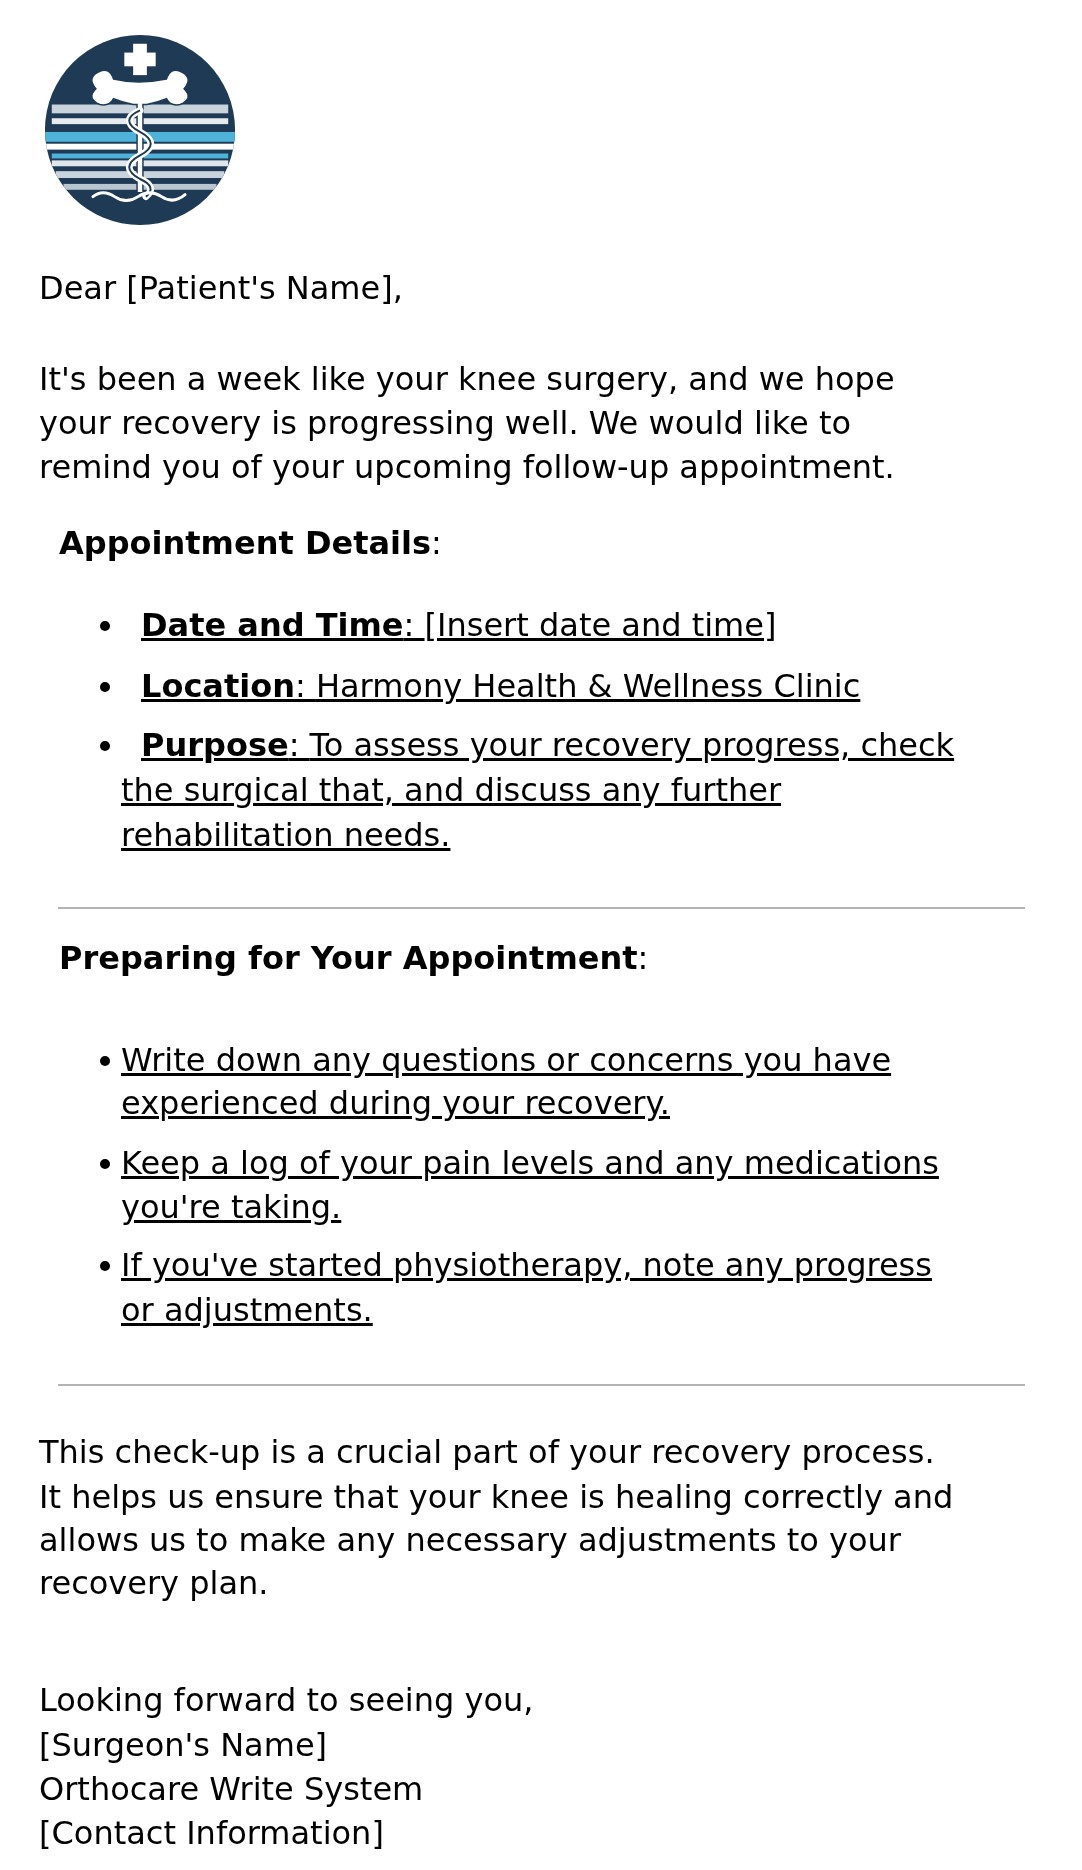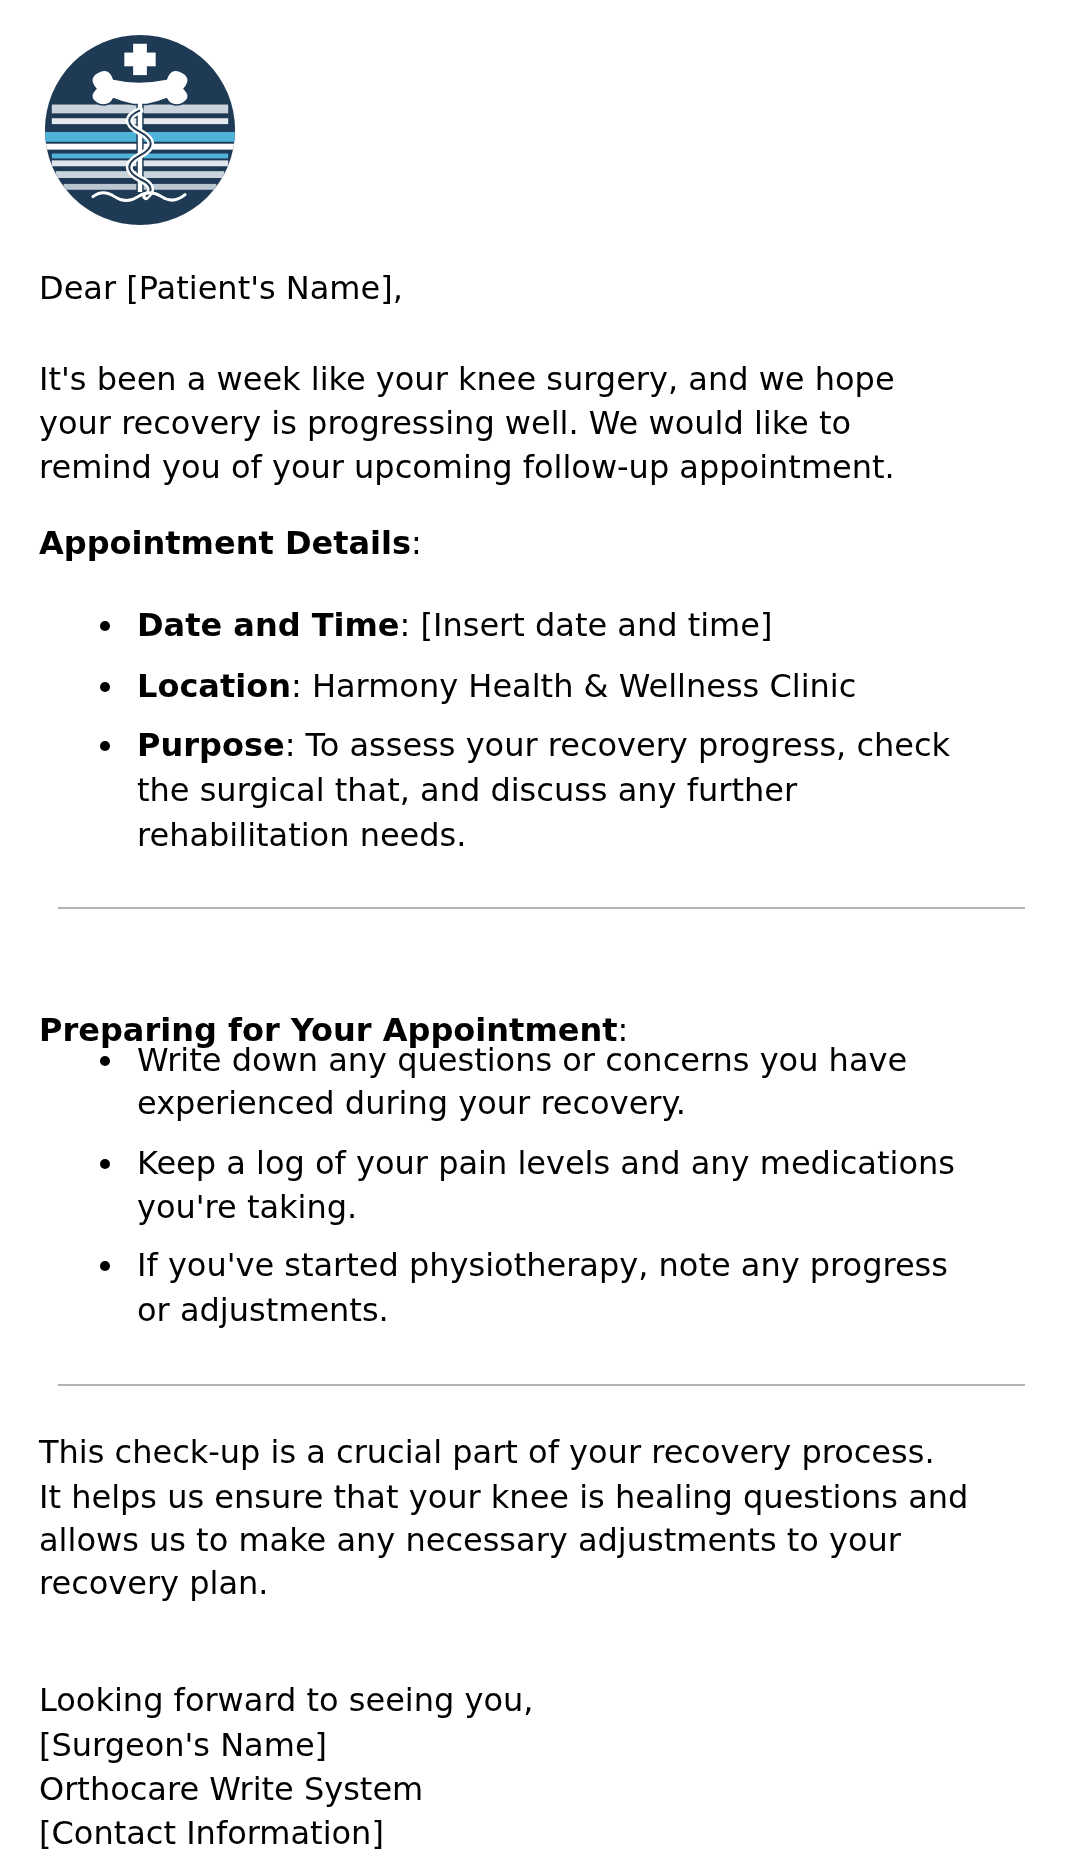--- a/index.html
+++ b/index.html
@@ -30,34 +30,35 @@
       width: 196px;
       height: 196px;
     }
     .logo svg { display: block; width: 100%; height: 100%; }
 
     .line {
       position: absolute;
       left: 0;
       white-space: nowrap;
     }
-    .bold { font-weight: bold; }
+    .bold { font-weight: bold; margin-left: 20px; }
 
     .bullet {
       position: absolute;
       left: 61px;
       width: 10px;
       height: 10px;
       border-radius: 50%;
       background: #000;
     }
     .item-line {
       position: absolute;
-      left: 98px;
+      left: 82px;
       white-space: nowrap;
+      text-decoration: underline;
     }
     .hr {
       position: absolute;
       left: 19px;
       width: 967px;
       height: 2px;
       background: #b3b3b3;
     }
   </style>
 </head>
@@ -127,21 +128,21 @@
       <div class="item-line" style="top:723px">
         <span class="bold">Purpose</span><span>: </span><span>To assess your recovery progress, check</span>
       </div>
       <div class="item-line" style="top:768px">the surgical that, and discuss any further</div>
       <div class="item-line" style="top:813px">rehabilitation needs.</div>
     </div>
   </div>
 
   <div class="hr" style="top:907px"></div>
 
-  <div class="line" style="top:1008px">
+  <div class="line" style="top:936px">
     <span class="bold">Preparing for Your Appointment</span><span>:</span>
   </div>
 
   <div>
     <div>
       <div class="bullet" style="top:1056px"></div>
       <div class="item-line" style="top:1038px">Write down any questions or concerns you have</div>
       <div class="item-line" style="top:1081px">experienced during your recovery.</div>
     </div>
     <div>
@@ -152,21 +153,21 @@
     <div>
       <div class="bullet" style="top:1261px"></div>
       <div class="item-line" style="top:1243px">If you've started physiotherapy, note any progress</div>
       <div class="item-line" style="top:1288px">or adjustments.</div>
     </div>
   </div>
 
   <div class="hr" style="top:1384px"></div>
 
   <div class="line" style="top:1430px">This check-up is a crucial part of your recovery process.</div>
-  <div class="line" style="top:1475px">It helps us ensure that your knee is healing questions and</div>
+  <div class="line" style="top:1475px">It helps us ensure that your knee is healing correctly and</div>
   <div class="line" style="top:1518px">allows us to make any necessary adjustments to your</div>
   <div class="line" style="top:1561px">recovery plan.</div>
 
   <div class="line" style="top:1678px">Looking forward to seeing you,</div>
 
   <div class="line" style="top:1723px">[Surgeon's Name]</div>
   <div class="line" style="top:1767px">Orthocare Write System</div>
   <div class="line" style="top:1811px">[Contact Information]</div>
 
 </div>

